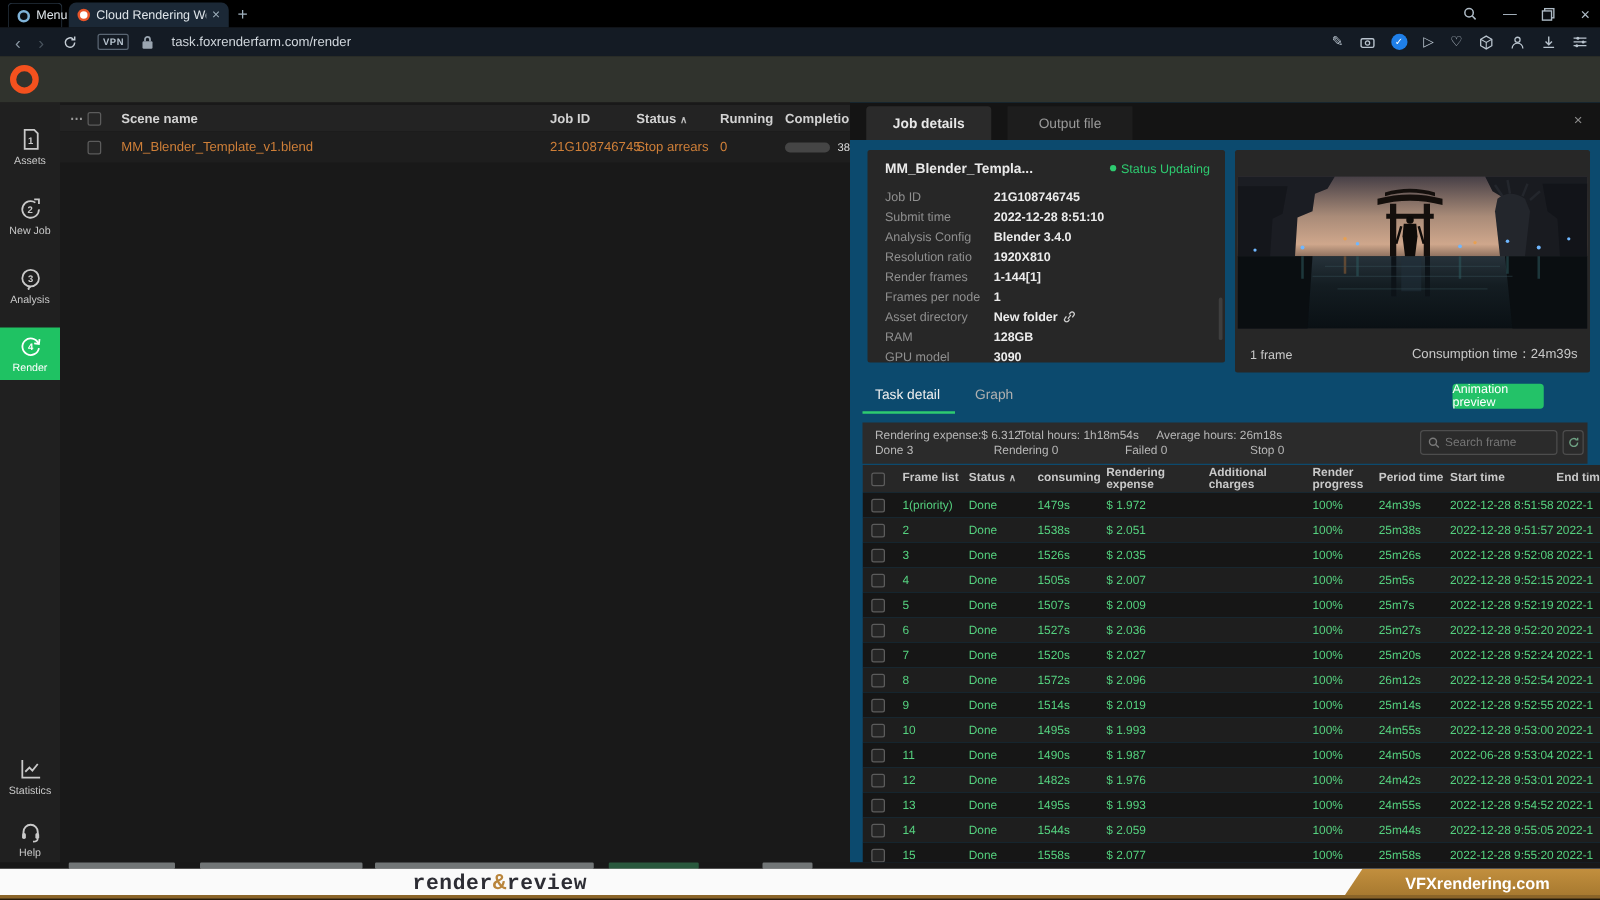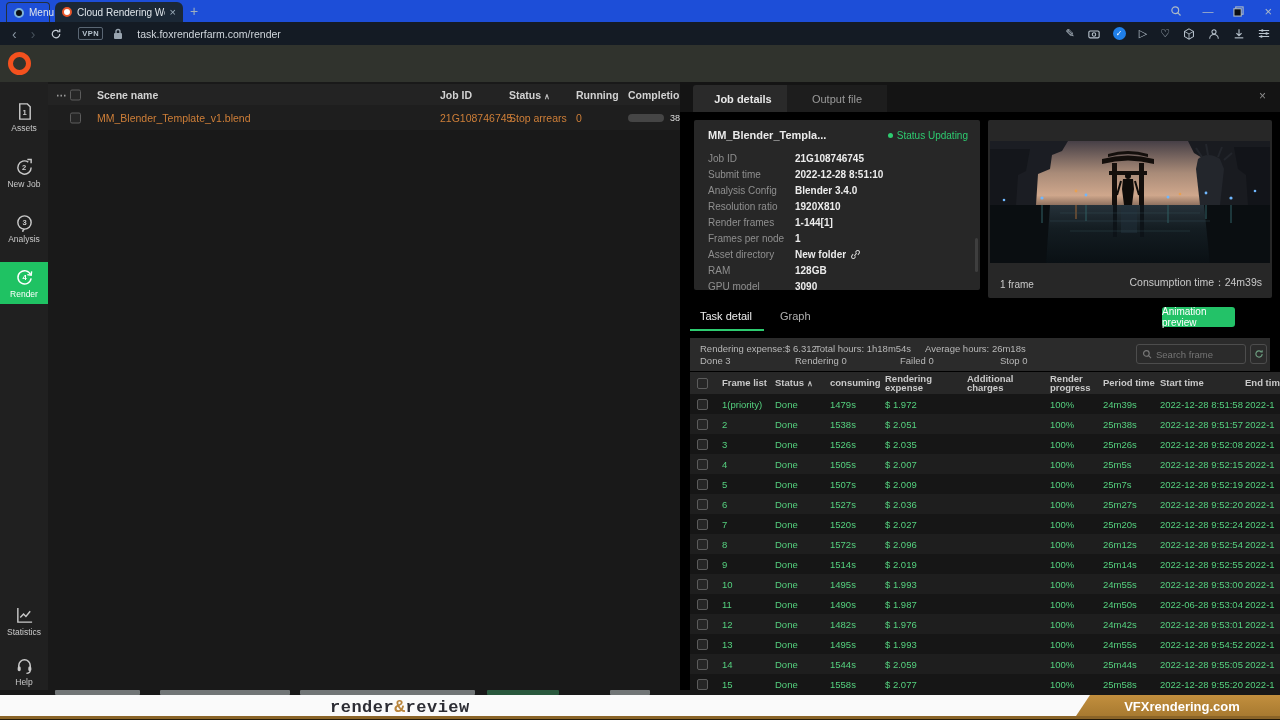--- a/index.html
+++ b/index.html
@@ -1,20 +1,20 @@
 <!DOCTYPE html>
 <html><head>
 <meta charset="utf-8">
 <style>
 *{margin:0;padding:0;box-sizing:border-box}
 html,body{width:1280px;height:720px;overflow:hidden;background:#000;font-family:"Liberation Sans",sans-serif;-webkit-font-smoothing:antialiased}
 #stage{position:relative;width:1280px;height:720px;background:#181818;overflow:hidden}
 
 
-#tabbar{position:absolute;left:0;top:0;width:1280px;height:22px;background:#1d4ed8}
+#tabbar{position:absolute;left:0;top:0;width:1280px;height:22px;background:#000000}
 .btab{position:absolute;top:2px;height:20px;display:flex;align-items:center;gap:5px;color:#dfe5ea;font-size:10px;padding:0 7px}
 #tab-menu{left:6px;width:44px;border:1px solid #24303d;border-bottom:none;border-radius:4px 4px 0 0}
 #tab-active{left:55px;width:128px;background:#1b2836;border-radius:6px 6px 0 0}
 .favicon{width:10px;height:10px;border-radius:50%;flex:0 0 auto}
 .menu-fav{border:2px solid #7fb3d8;background:#0a0d12}
 .fox-fav{border:2px solid #e8552a;background:#fff}
 .tab-title{white-space:nowrap;overflow:hidden;max-width:88px}
 .tab-close{color:#9fb0bd;font-size:11px;margin-left:auto;cursor:default}
 #newtab{position:absolute;left:190px;top:3px;color:#9fb0bd;font-size:14px}
 .winctl{position:absolute;top:0;height:22px;display:flex;align-items:center;gap:20px;right:8px;color:#aebbc6;font-size:11px}
@@ -51,25 +51,25 @@
 #jt-header{position:absolute;left:0;top:2px;width:632px;height:21px;background:#232323;color:#d2d2d2;font-size:10.5px;font-weight:bold}
 #jt-row{position:absolute;left:0;top:23px;width:632px;height:25px;background:#1e1e1e;color:#cf7f38;font-size:10.5px}
 .jt-c{position:absolute;top:50%;transform:translateY(-50%);white-space:nowrap}
 .cbx{display:inline-block;width:11px;height:11px;border:1px solid #5c5c5c;border-radius:2px;background:#262626}
 .sort-caret{font-size:8px;color:#b9b9b9;margin-left:3px}
 #jt-bar{position:absolute;left:580px;top:9px;width:36px;height:8px;border-radius:4px;background:#454545;overflow:hidden}
 #jt-bar-fill{height:100%;background:#22c364;border-radius:4px}
 #jt-pct{position:absolute;left:622px;top:50%;transform:translateY(-50%);color:#ddd;font-size:9px}
 
 
-#panel{position:absolute;left:680px;top:82px;width:600px;height:608px;background:#000000}
+#panel{position:absolute;left:680px;top:82px;width:600px;height:608px;background:#0c4a6e}
 #p-tabstrip{position:absolute;left:0;top:0;width:600px;height:30px;background:#141414}
 .p-tab{position:absolute;top:3px;width:100px;height:27px;display:flex;align-items:center;justify-content:center;font-size:11px}
 #p-tab0{left:13px;background:#2a2a2a;color:#e8e8e8;border-radius:3px 3px 0 0;font-weight:bold}
-#p-tab1{left:107px;background:#1d1d1d;color:#9a9a9a}
+#p-tab1{left:126px;background:#1d1d1d;color:#9a9a9a}
 #p-close{position:absolute;right:14px;top:7px;color:#8d8d8d;font-size:12px}
 
 #d-card{position:absolute;left:14px;top:38px;width:286px;height:170px;background:#272727;border-radius:2px;overflow:hidden}
 #d-title{position:absolute;left:14px;top:9px;font-size:11px;font-weight:bold;color:#eaeaea}
 #d-status{position:absolute;right:12px;top:10px;font-size:10px;color:#2ecb70}
 #d-status .dot{display:inline-block;width:5px;height:5px;border-radius:50%;background:#2ecb70;margin-right:4px;vertical-align:1px}
 #d-fields{position:absolute;left:0;top:31px;width:286px}
 .d-row{position:relative;height:16px}
 .d-lbl{position:absolute;left:14px;top:2px;font-size:10px;color:#8f8f8f}
 .d-val{position:absolute;left:101px;top:2px;font-size:10px;font-weight:bold;color:#ececec;white-space:nowrap}

